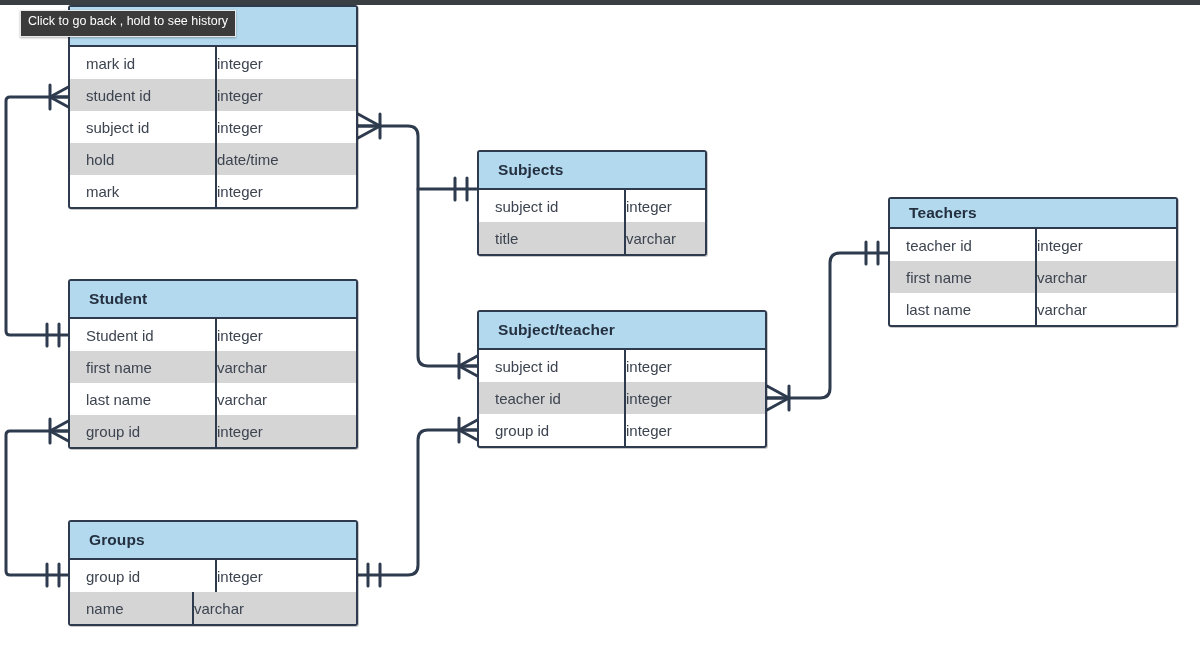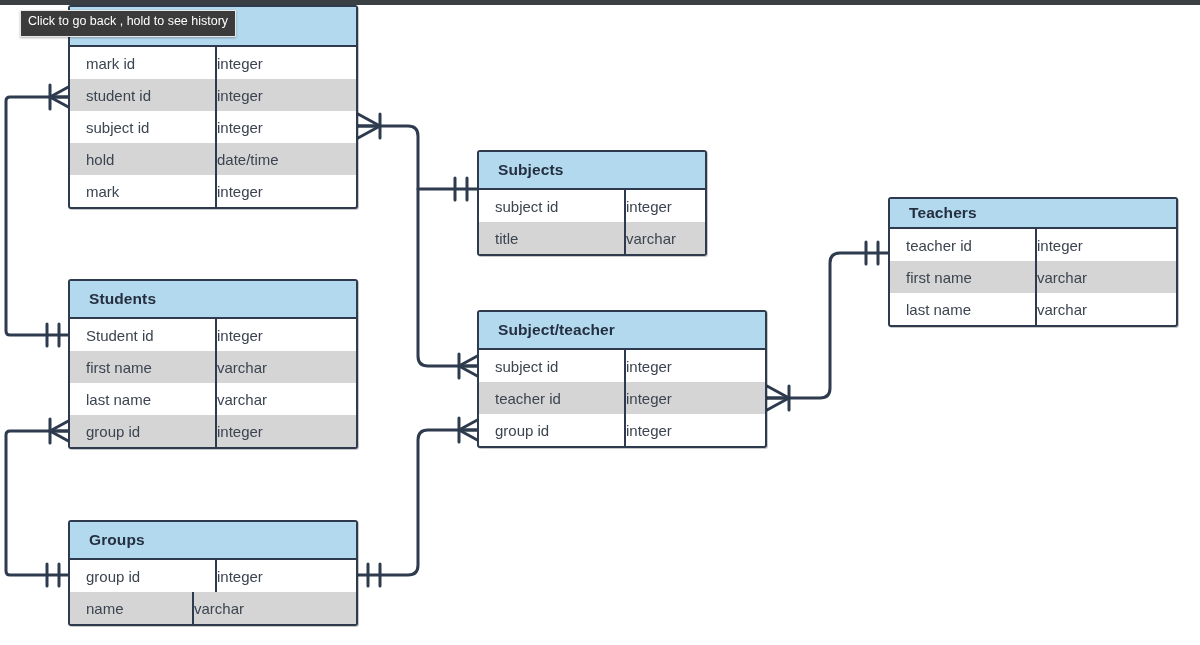--- a/index.html
+++ b/index.html
@@ -215,21 +215,21 @@
         <div class="ent-row alt">
           <div class="cell-name" style="width: 147px;">first name</div>
           <div class="cell-type">varchar</div>
         </div>
         <div class="ent-row">
           <div class="cell-name" style="width: 147px;">last name</div>
           <div class="cell-type">varchar</div>
         </div>
       </div>
       <div class="entity" style="left: 68px; top: 279px; width: 290px;">
-        <div class="ent-header" style="height: 38px;">Students</div>
+        <div class="ent-header" style="height: 38px;">Student</div>
         <div class="ent-row">
           <div class="cell-name" style="width: 147px;">Student id</div>
           <div class="cell-type">integer</div>
         </div>
         <div class="ent-row alt">
           <div class="cell-name" style="width: 147px;">first name</div>
           <div class="cell-type">varchar</div>
         </div>
         <div class="ent-row">
           <div class="cell-name" style="width: 147px;">last name</div>

